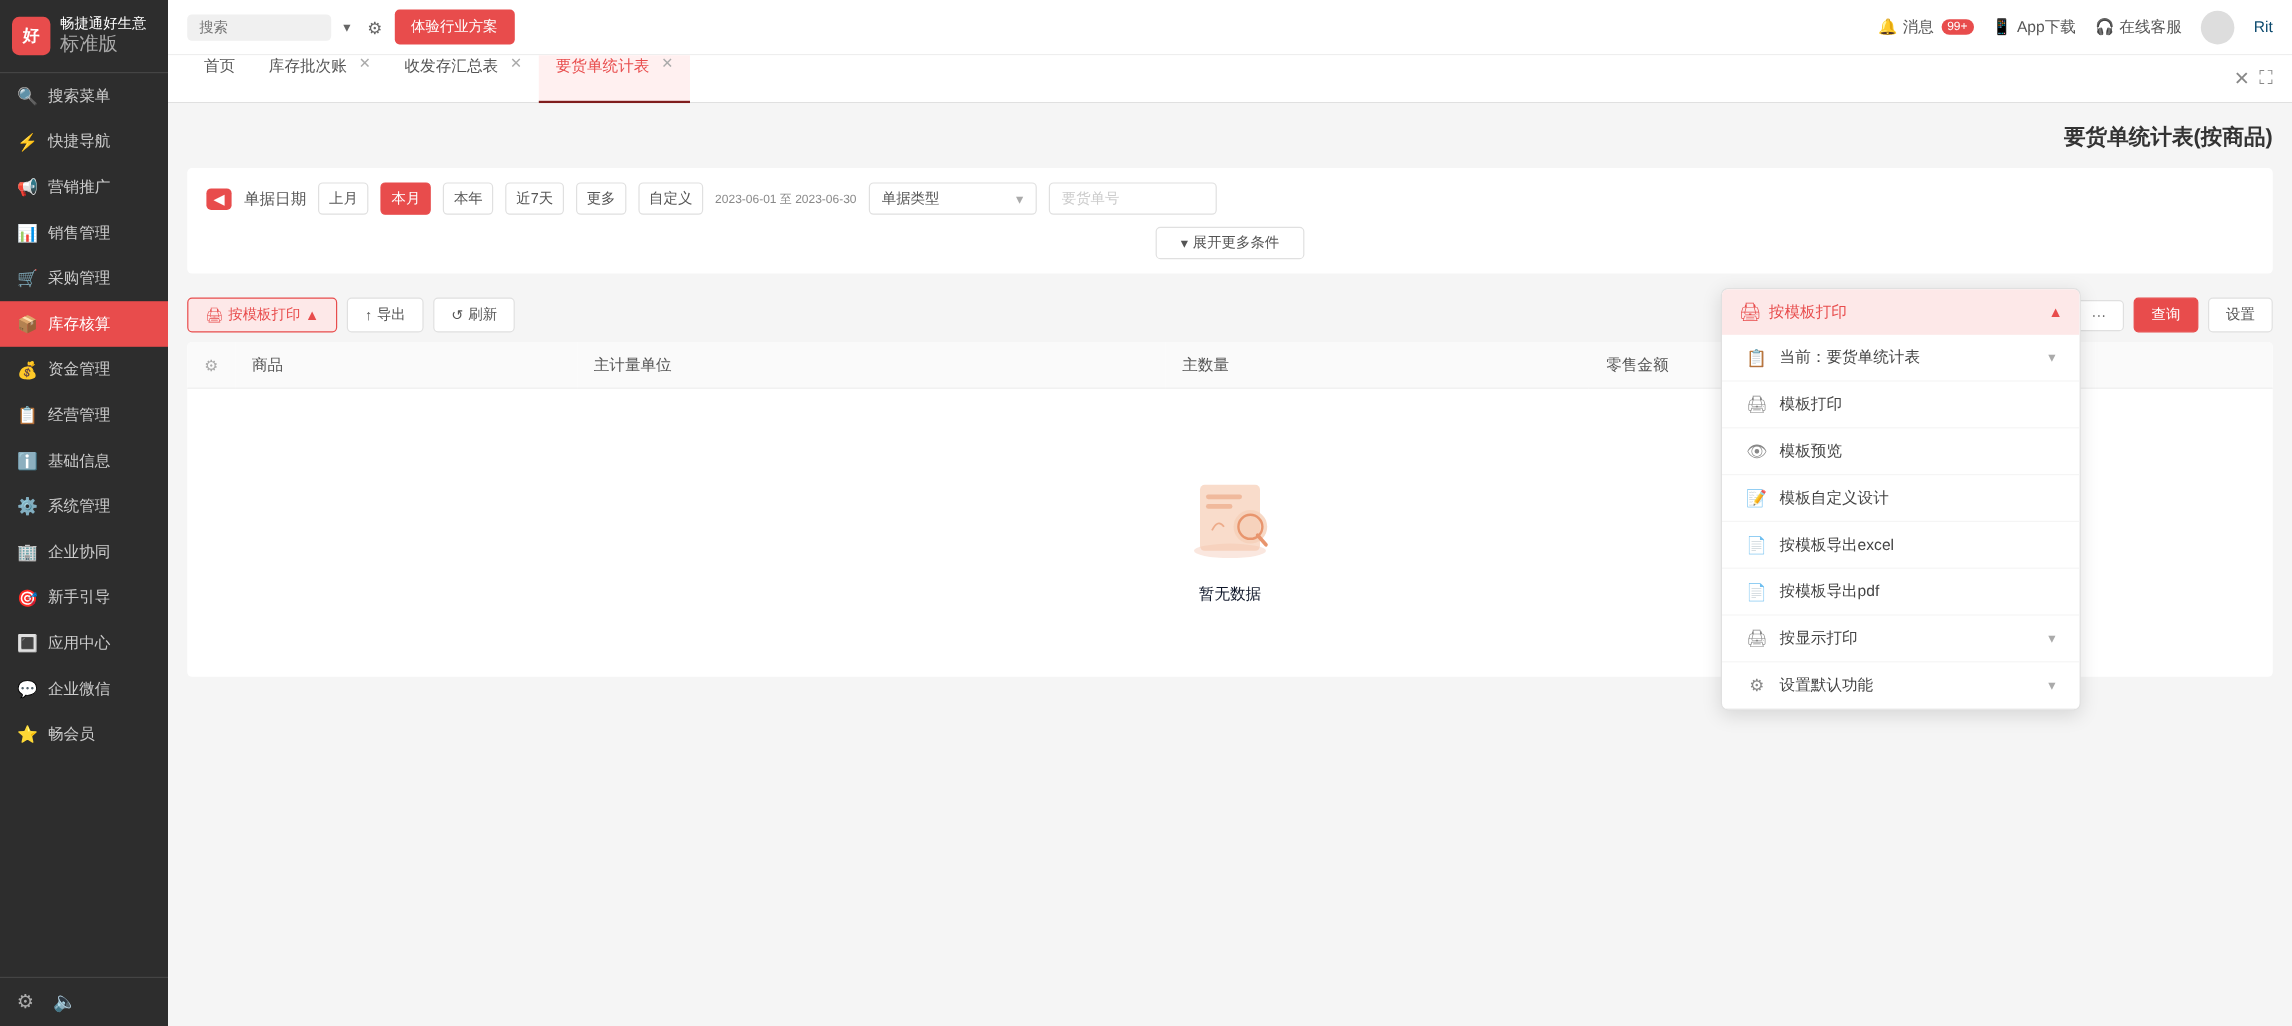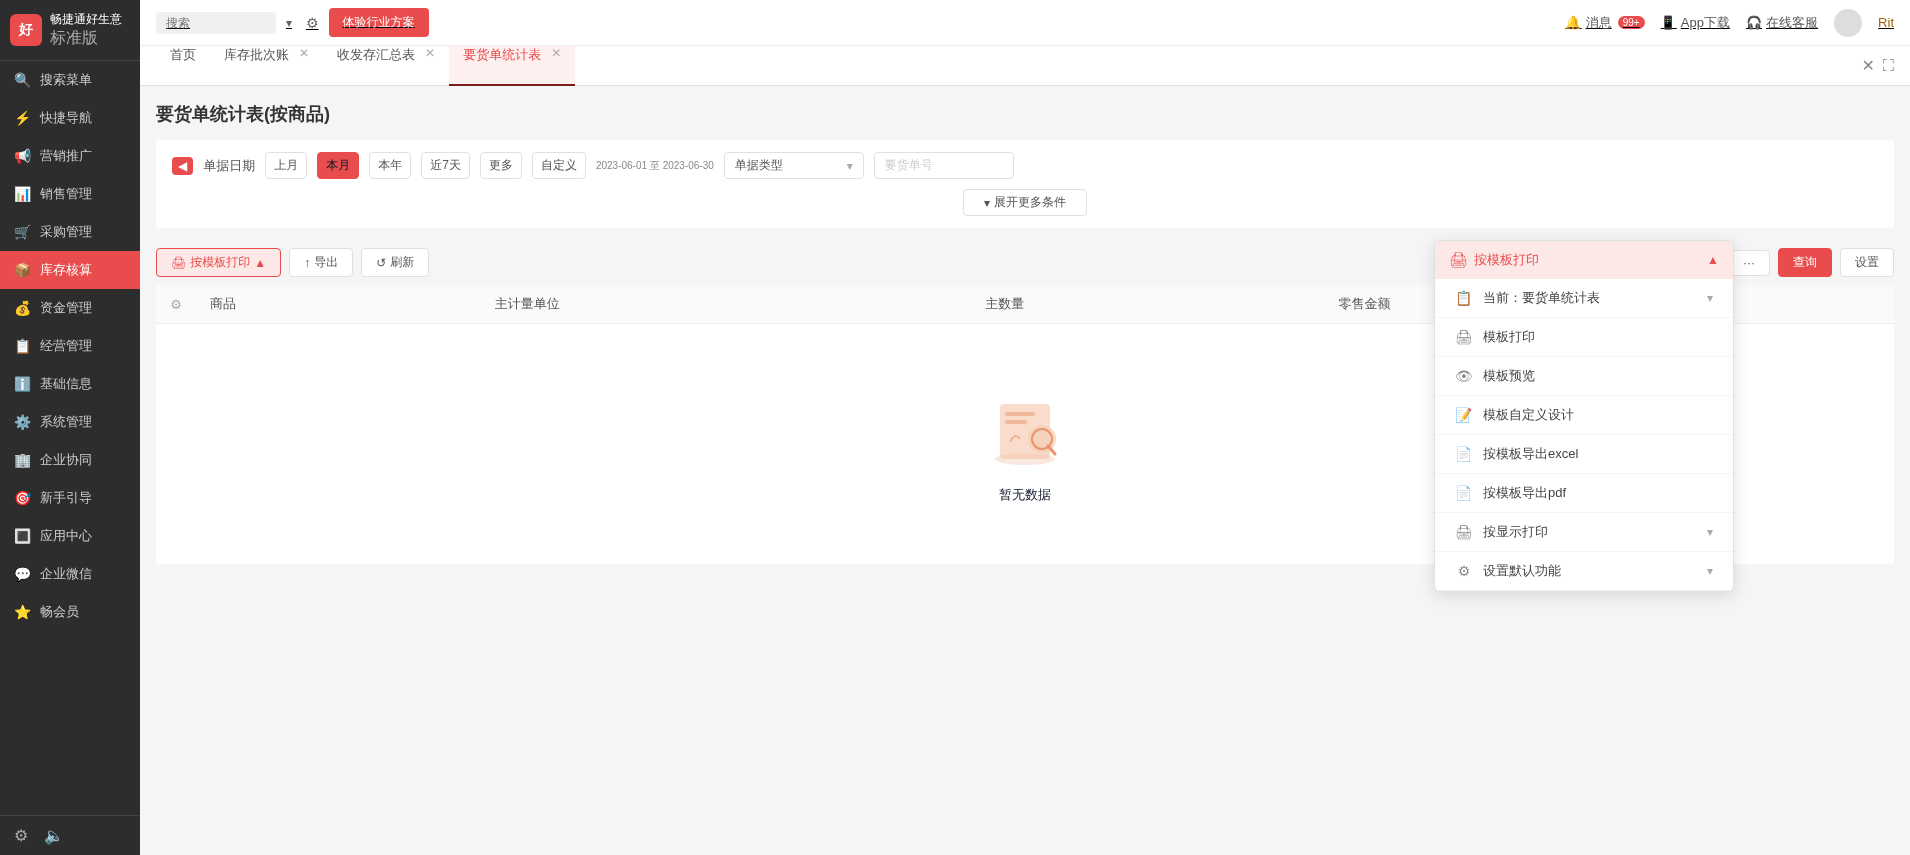--- a/index.html
+++ b/index.html
@@ -67,21 +67,20 @@
 
     
     .topbar {
       background: #fff;
       display: flex;
       align-items: center;
       padding: 16px 16px;
       height: 46px;
       border-bottom: 1px solid #eee;
       gap: 10px;
-      text-decoration: underline;
     }
     .topbar-search {
       background: #f0f0f0;
       border-radius: 4px;
       padding: 4px 10px;
       font-size: 12px;
       color: #999;
       width: 120px;
       border: none;
       outline: none;
@@ -111,21 +110,21 @@
     }
     .badge {
       background: #e84c4c; color: white;
       border-radius: 10px; font-size: 10px;
       padding: 1px 5px; margin-left: 2px;
     }
     .avatar-circle {
       width: 28px; height: 28px;
       background: #ddd; border-radius: 50%;
     }
-    .username { color: #a16207; font-size: 13px; }
+    .username { color: #0c4a6e; font-size: 13px; }
 
     
     .tabs-bar {
       background: #fff;
       display: flex;
       align-items: center;
       border-bottom: 1px solid #e0e0e0;
       padding: 0 16px;
       height: 40px;
       gap: 0;
@@ -161,20 +160,21 @@
       padding: 16px;
       background: #f5f5f5;
       position: relative;
     }
 
     .page-title {
       font-size: 18px;
       font-weight: bold;
       color: #333;
       margin-bottom: 14px;
+      text-align: right;
     }
 
     
     .filter-card {
       background: #fff;
       border-radius: 4px;
       padding: 12px 16px;
       margin-bottom: 12px;
     }
     .filter-row {
@@ -190,21 +190,21 @@
       padding: 2px 6px;
       font-size: 12px;
       cursor: pointer;
     }
 
     .filter-label { color: #555; font-size: 13px; white-space: nowrap; }
     .date-btn {
       padding: 4px 8px; border-radius: 4px; border: 1px solid #e0e0e0;
       background: #fff; font-size: 12px; color: #555; cursor: pointer;
     }
-    .date-btn.active { background: #e84c4c; color: #0f172a; border-color: #e84c4c; }
+    .date-btn.active { background: #e84c4c; color: #ffffff; border-color: #e84c4c; }
 
     .date-range { color: #888; font-size: 10px; }
 
     .select-control {
       display: flex; align-items: center; gap: 4px;
       border: 1px solid #e0e0e0;
       border-radius: 4px;
       padding: 4px 10px;
       font-size: 12px;
       color: #555;

